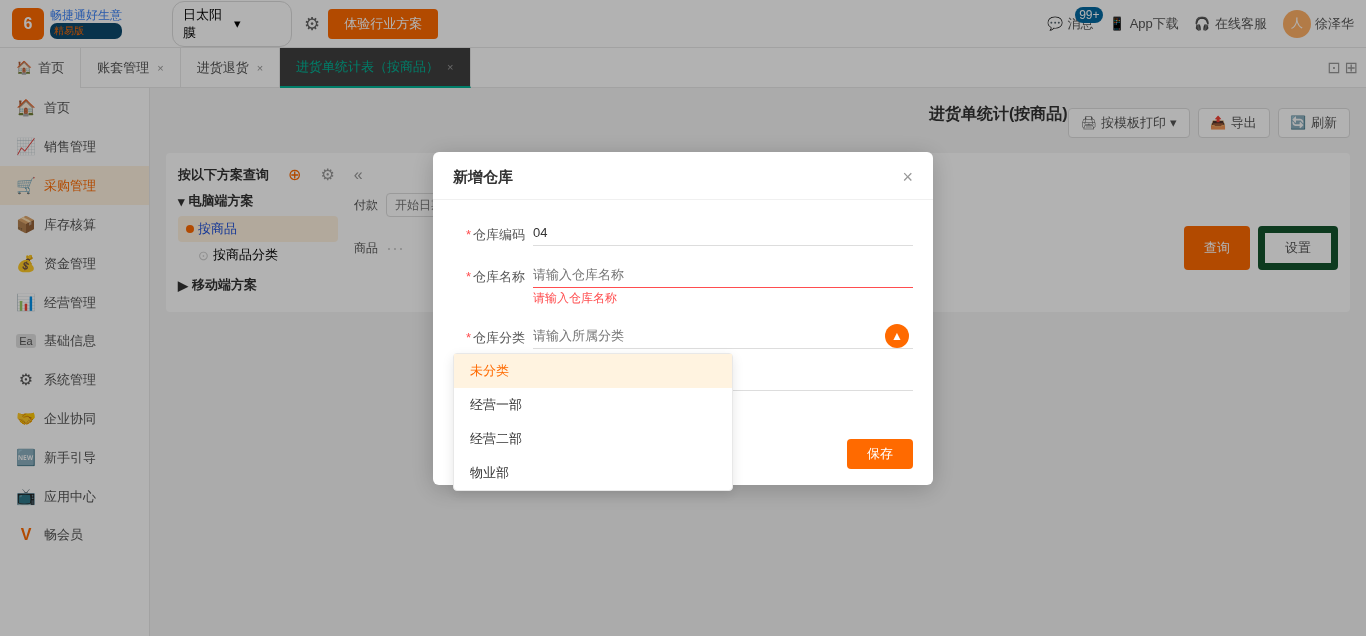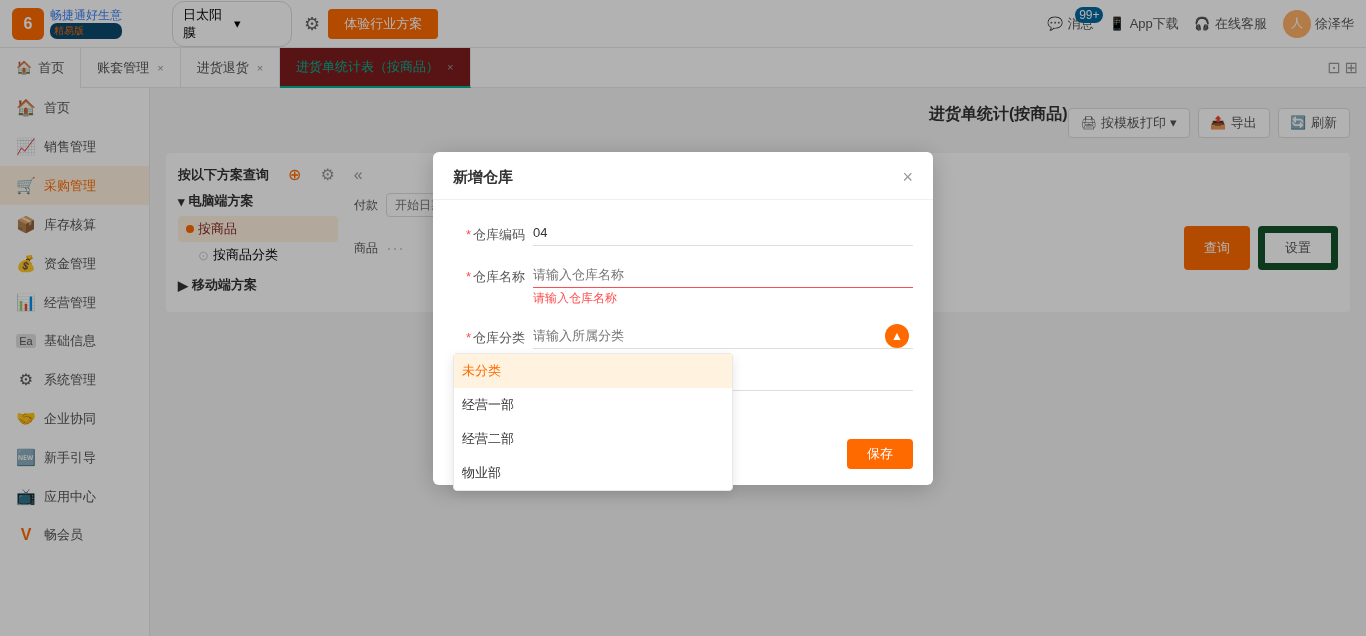--- a/index.html
+++ b/index.html
@@ -117,21 +117,21 @@
       align-items: center;
       padding: 0 16px;
       cursor: pointer;
       font-size: 13px;
       color: #555;
       border-right: 1px solid #e8e8e8;
       gap: 6px;
       white-space: nowrap;
     }
     .tab-item.active {
-      background: #7f1d1d;
+      background: #404040;
       color: #00b597;
       border-bottom: 2px solid #00b597;
     }
     .tab-item.home { background: #fff; }
     .tab-close {
       font-size: 11px;
       color: #999;
       cursor: pointer;
       margin-left: 2px;
     }
@@ -216,21 +216,21 @@
       margin-bottom: 6px;
     }
     .filter-tree-item {
       display: flex;
       align-items: center;
       gap: 4px;
       padding: 4px 8px;
       cursor: pointer;
       border-radius: 4px;
     }
-    .filter-tree-item.active { background: #fff3e0; color: #7f1d1d; }
+    .filter-tree-item.active { background: #fff3e0; color: #1d4ed8; }
     .active-dot { width: 8px; height: 8px; border-radius: 50%; background: #ff6a00; }
     .form-row {
       display: flex;
       align-items: center;
       gap: 8px;
     }
     .form-label { font-size: 12px; color: #555; white-space: nowrap; }
     .form-input {
       border: 1px solid #ddd;
       border-radius: 4px;
@@ -354,21 +354,21 @@
       top: calc(100% + 4px);
       left: -80px;
       width: 280px;
       background: white;
       border: 1px solid #e8e8e8;
       border-radius: 4px;
       box-shadow: 0 4px 12px rgba(0,0,0,0.1);
       z-index: 200;
     }
     .dropdown-item {
-      padding: 8px 8px;
+      padding: 8px 16px;
       cursor: pointer;
       font-size: 13px;
       color: #333;
     }
     .dropdown-item.selected { background: #fff3e0; color: #ff6a00; }
 
     
     .btn {
       padding: 6px 20px;
       border-radius: 4px;

